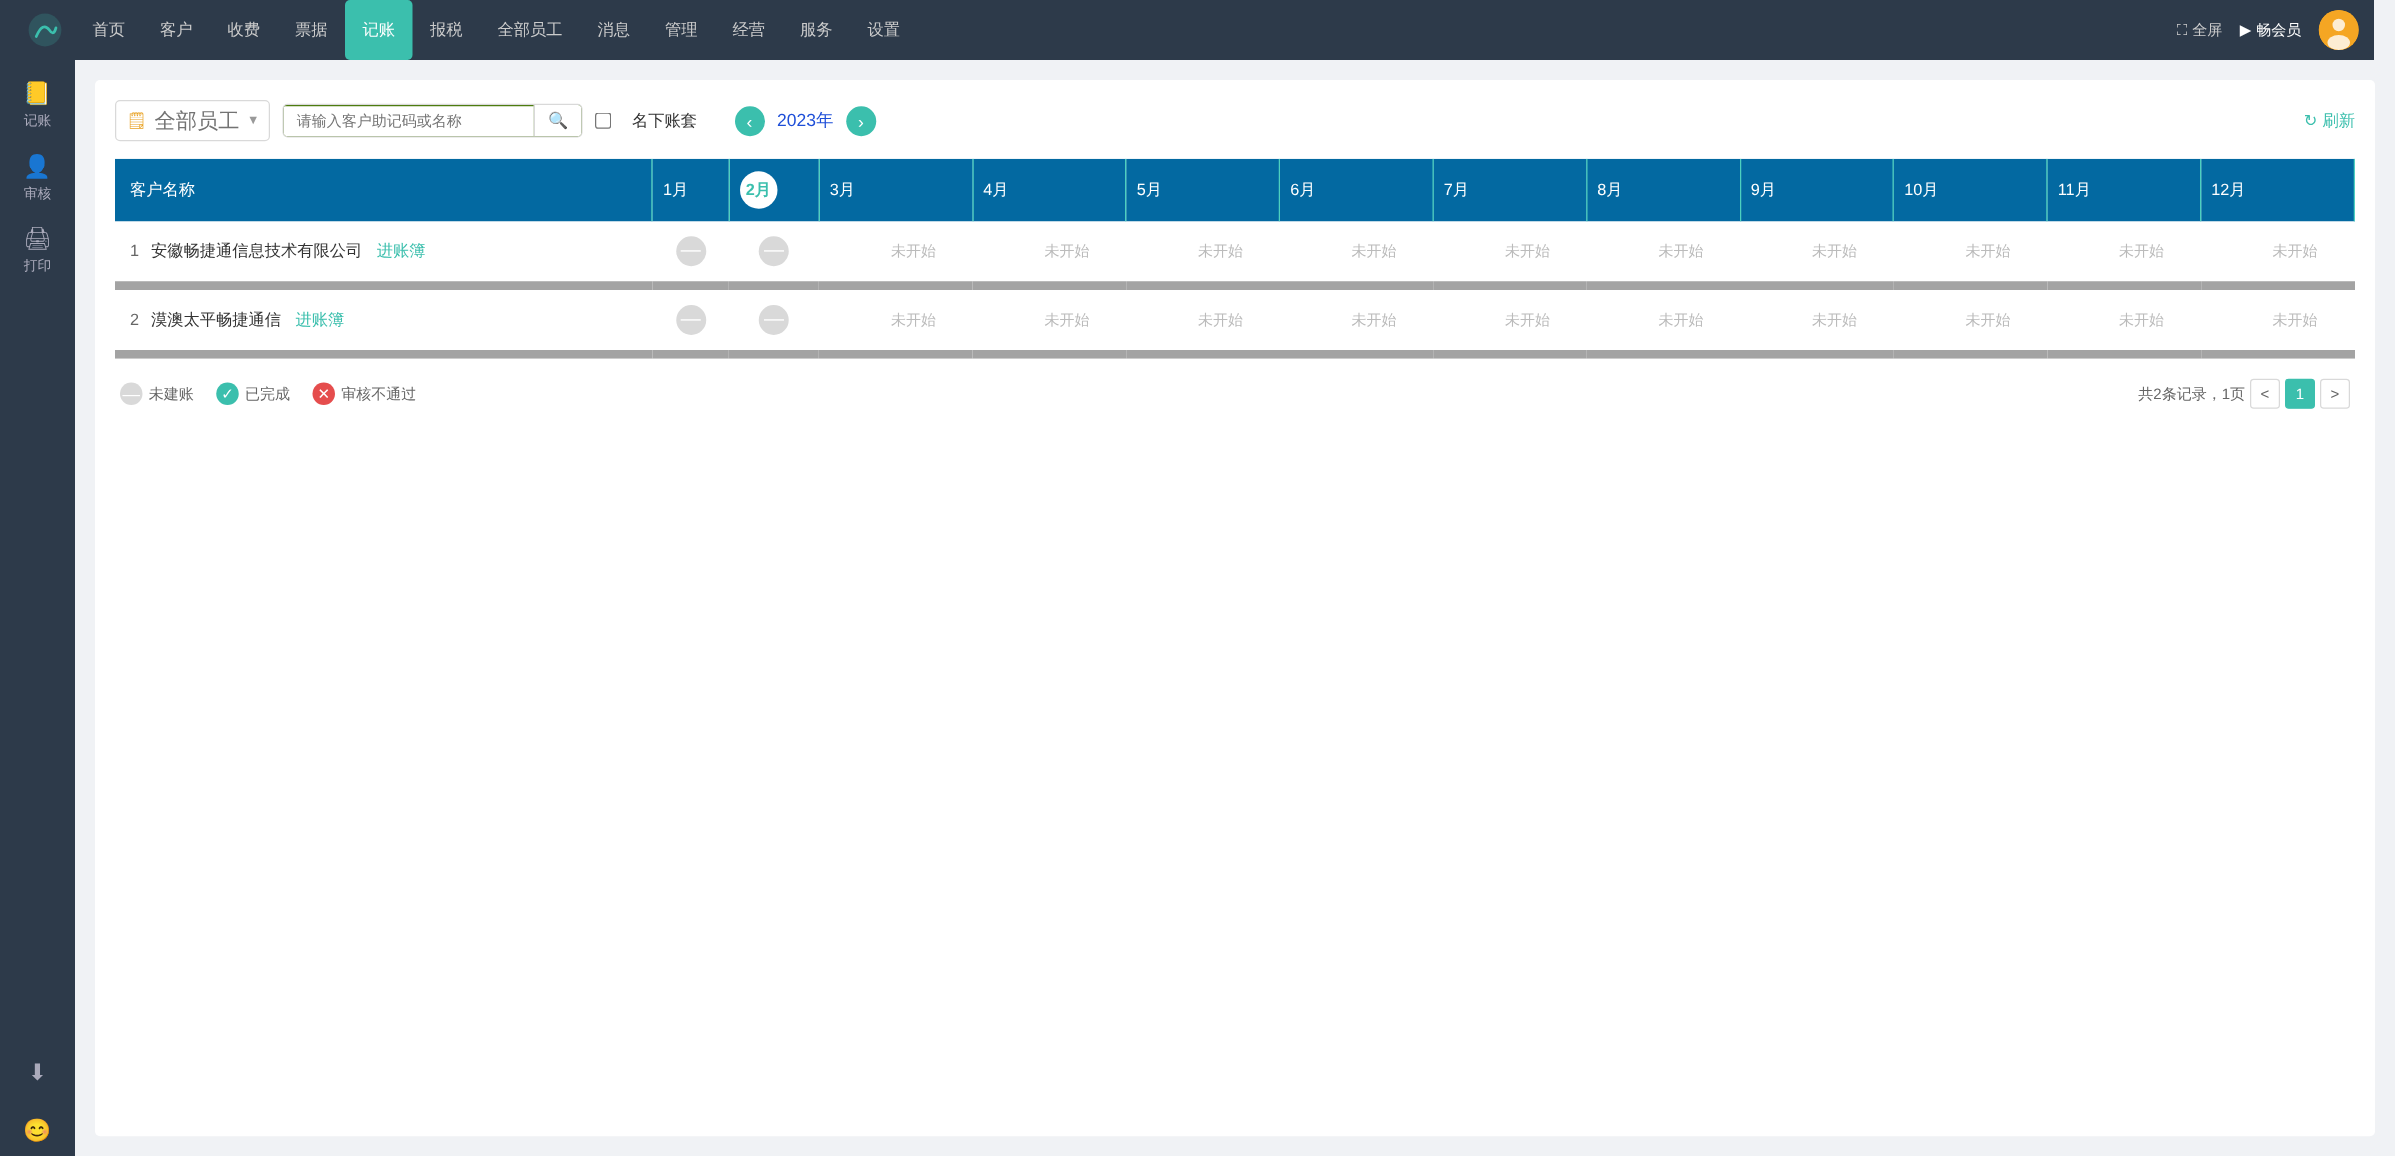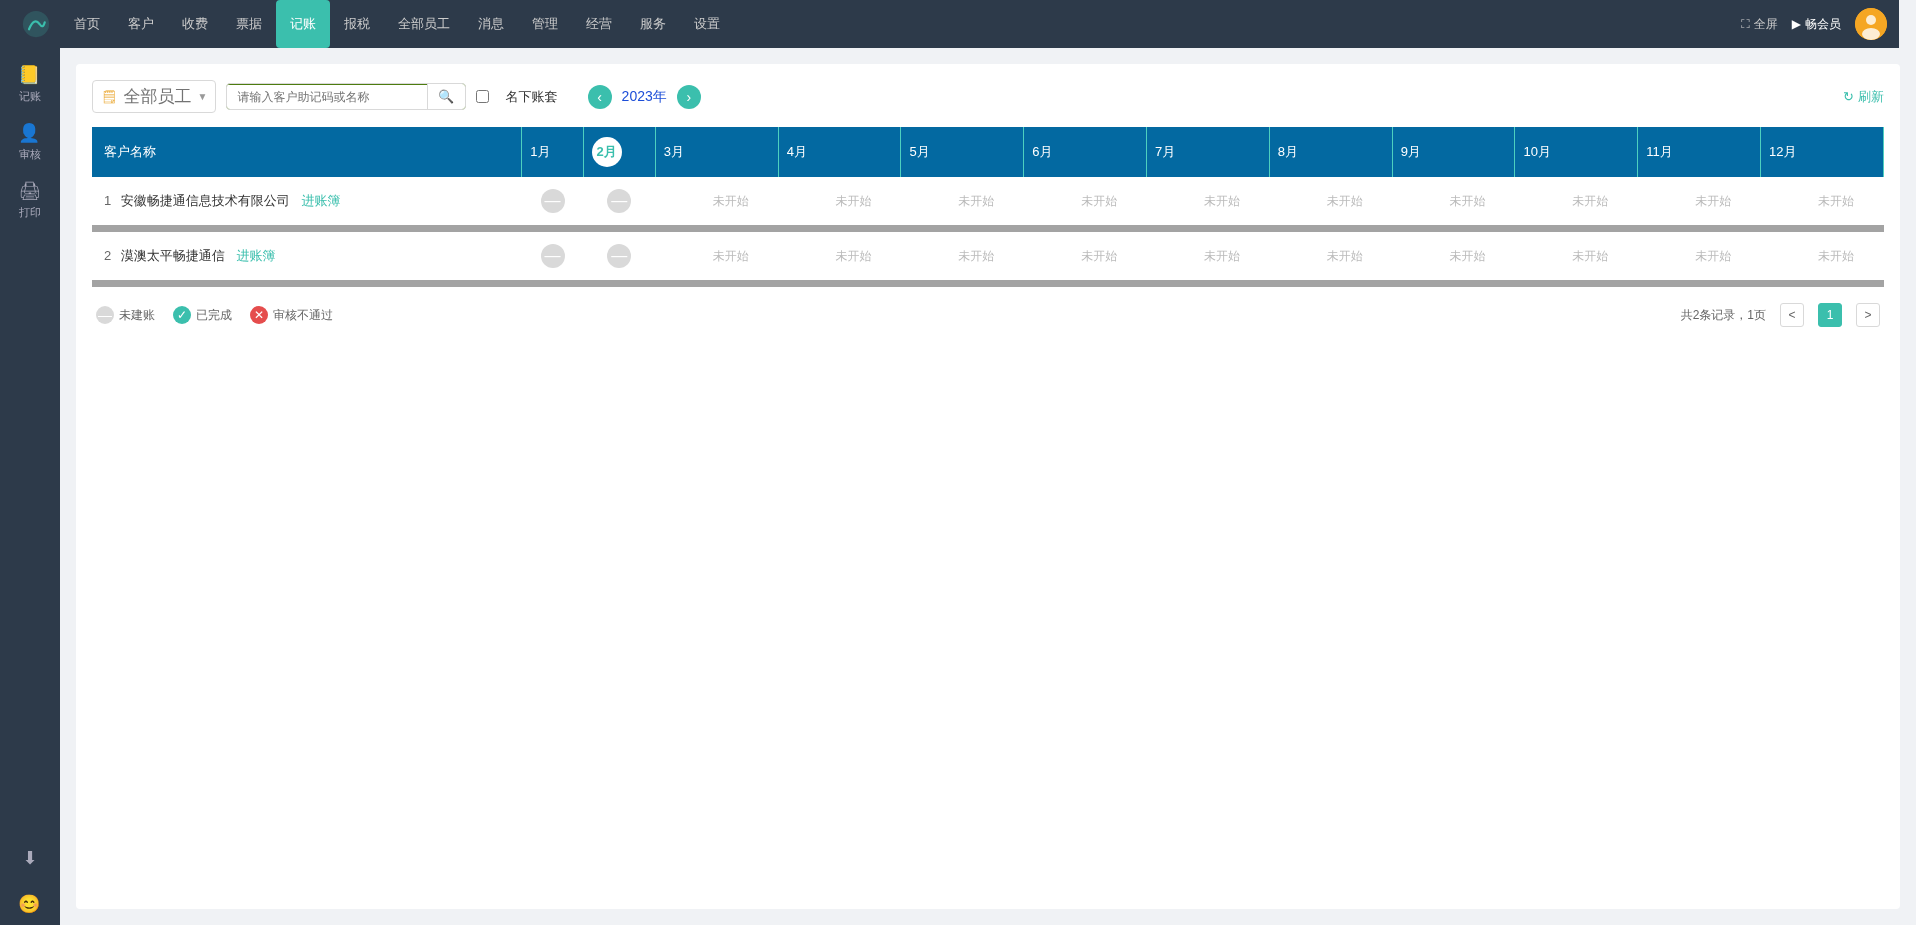--- a/index.html
+++ b/index.html
@@ -106,21 +106,21 @@
     .footer-bar {
       display: flex; align-items: center; justify-content: space-between;
       margin-top: 16px; padding: 0 4px;
     }
     .legend { display: flex; align-items: center; gap: 18px; }
     .legend-item { display: flex; align-items: center; gap: 5px; font-size: 12px; color: #666; }
     .legend-dot { width: 18px; height: 18px; border-radius: 50%; display: flex; align-items: center; justify-content: center; }
     .legend-dot.grey { background: #d9d9d9; }
     .legend-dot.teal { background: #3bbfad; }
     .legend-dot.red { background: #e54d4d; }
-    .pagination { display: flex; align-items: center; gap: 14px; font-size: 12px; color: #666; }
+    .pagination { display: flex; align-items: center; gap: 4px; font-size: 12px; color: #666; }
     .page-btn {
       width: 24px; height: 24px; border: 1px solid #d9d9d9; border-radius: 3px;
       display: flex; align-items: center; justify-content: center; cursor: pointer; background: #fff; color: #666;
     }
     .page-btn.active { background: #3bbfad; color: #fff; border-color: #3bbfad; }
   </style>
 </head>
 <body>
 
 <div class="top-nav">

